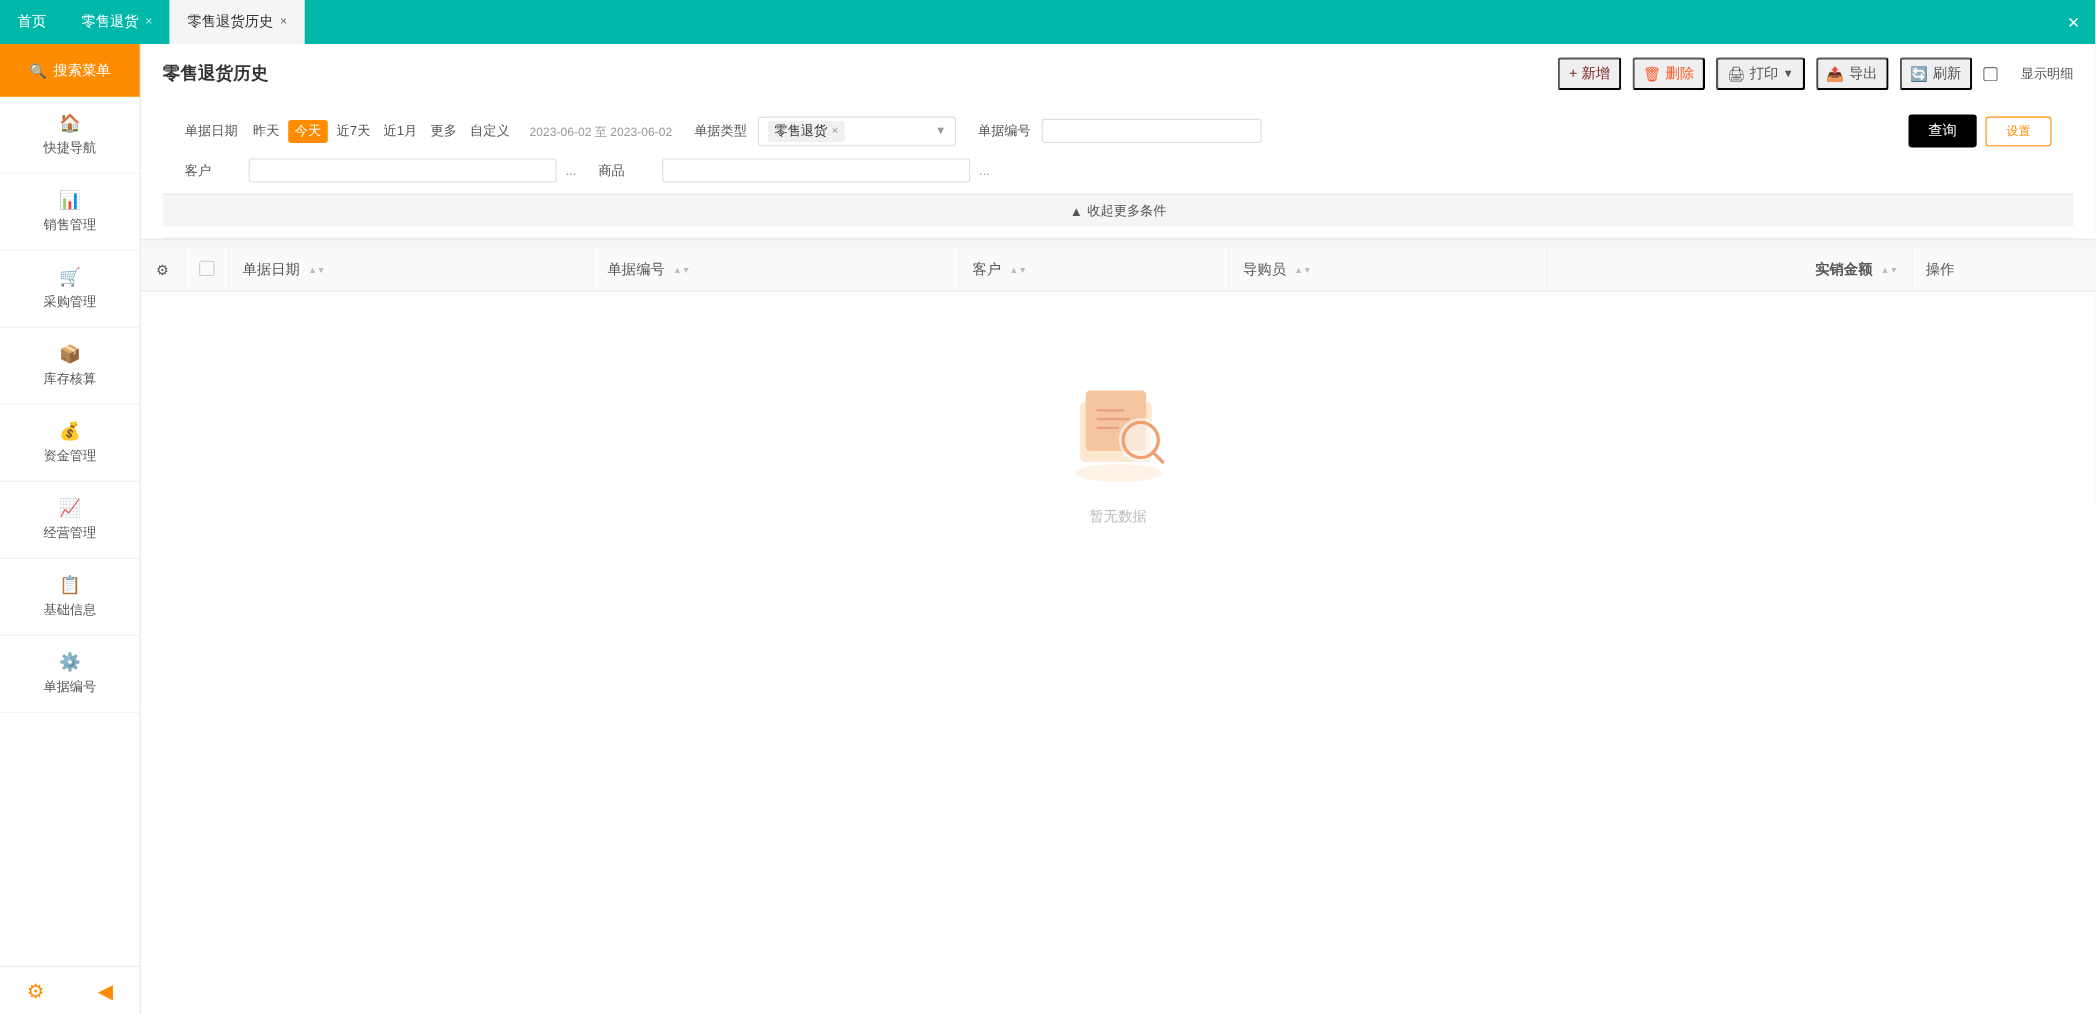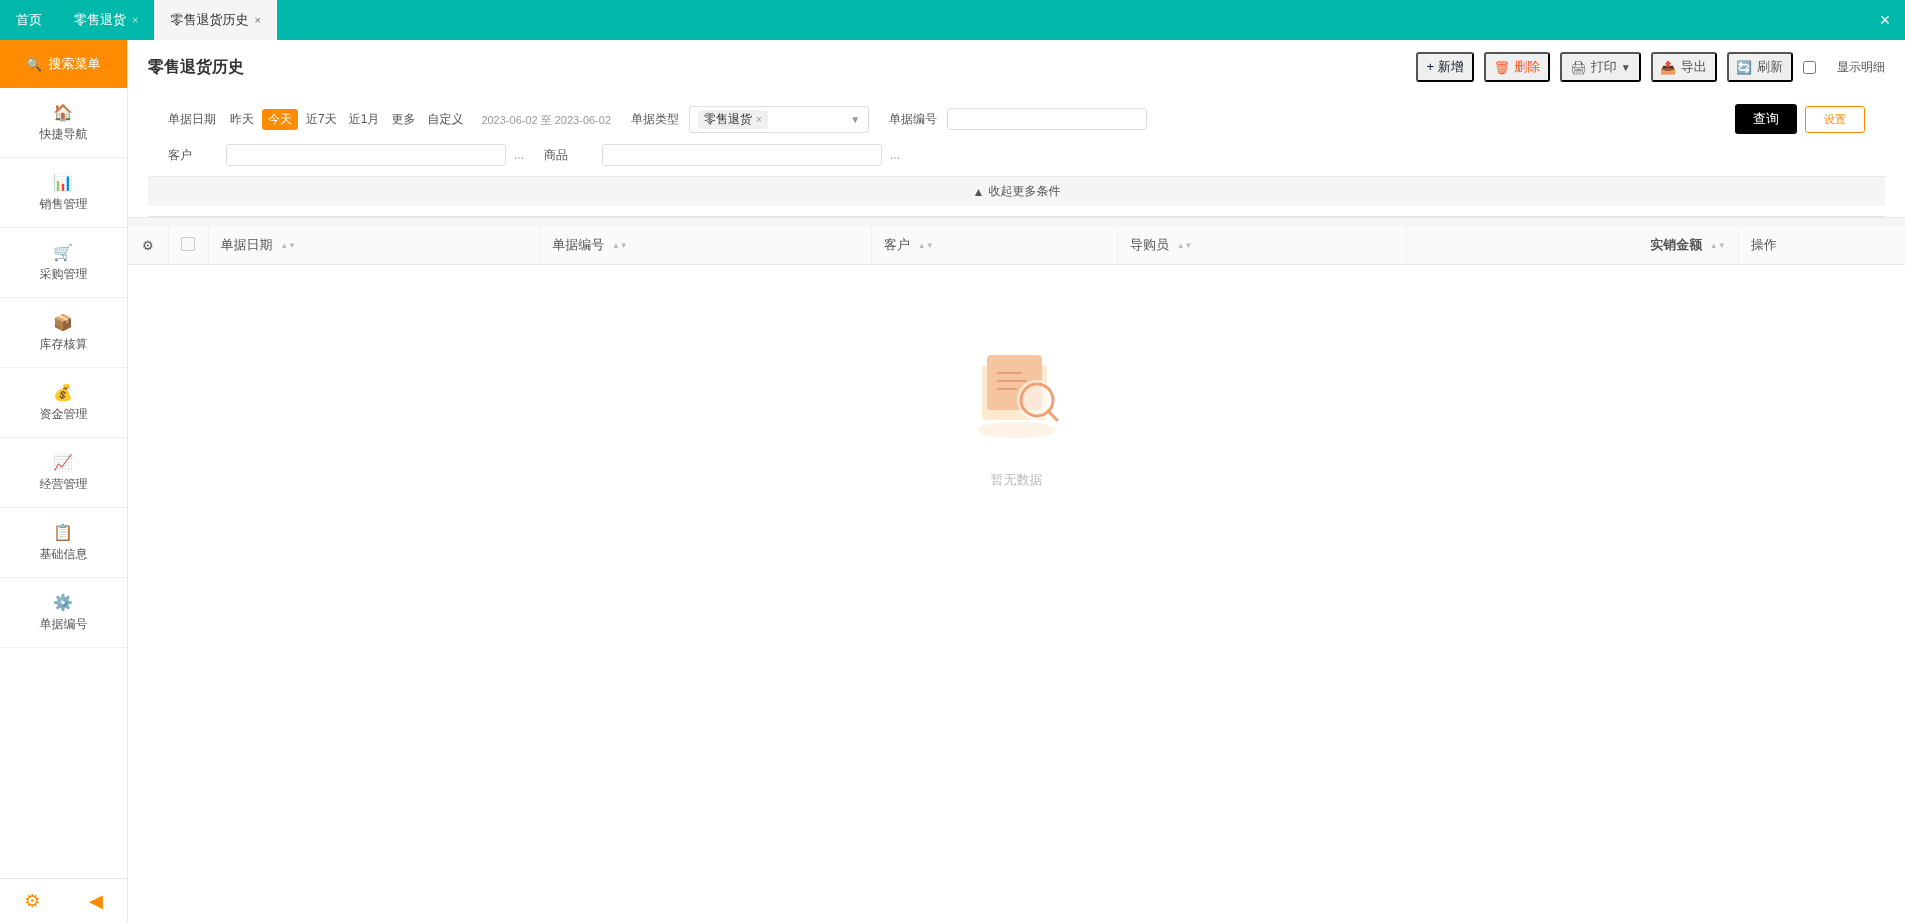--- a/index.html
+++ b/index.html
@@ -149,21 +149,21 @@
       display: flex;
       align-items: center;
       gap: 4px;
       font-size: 13px;
       color: #555;
       cursor: pointer;
       padding: 4px 8px;
       border-radius: 3px;
     }
     .btn-new {
-      color: #0f172a;
+      color: #7f1d1d;
     }
     .btn-delete { color: #ff5722; }
     .btn-query {
       background: #000000;
       color: #fff;
       padding: 6px 18px;
       border-radius: 3px;
       cursor: pointer;
       font-size: 13px;
       border: none;
@@ -338,21 +338,20 @@
 
     
     .empty-state {
       display: flex;
       flex-direction: column;
       align-items: center;
       justify-content: center;
       padding: 80px 20px;
       color: #bbb;
       font-size: 13px;
-      gap: 10px;
     }
     .empty-icon {
       width: 120px;
       height: 100px;
       margin-bottom: 16px;
     }
 
     
     .pagination-bar {
       height: 44px;

